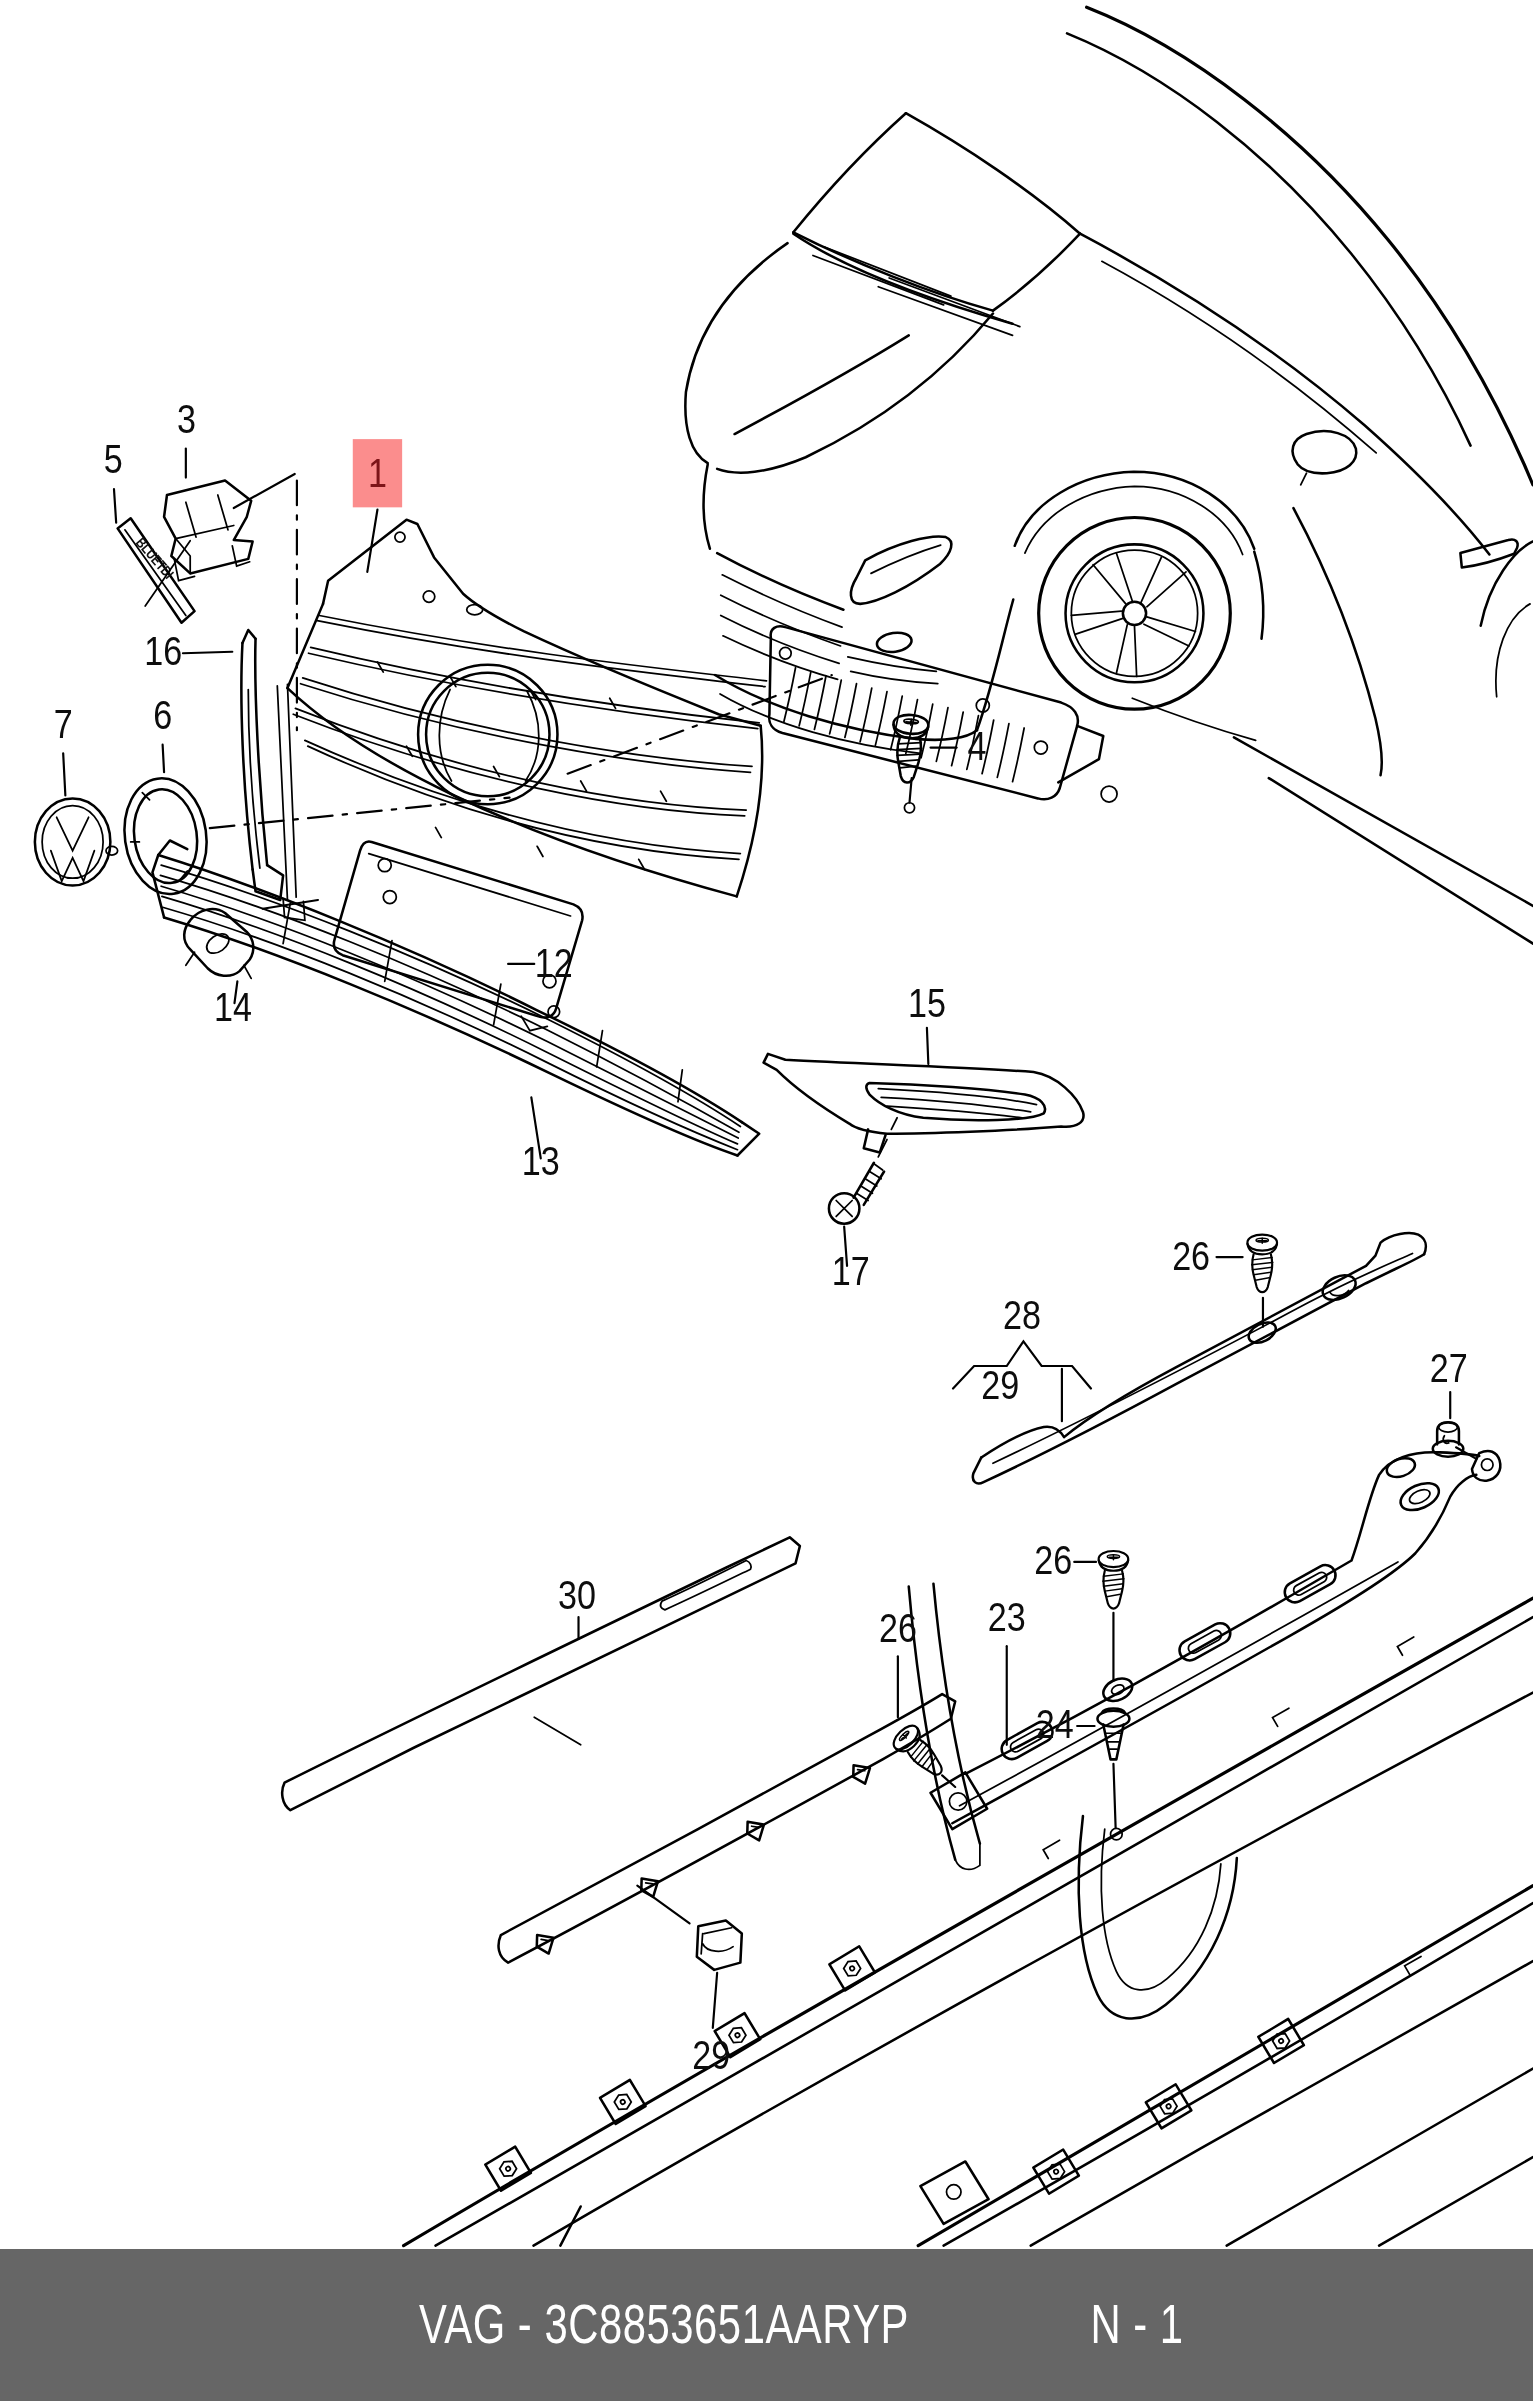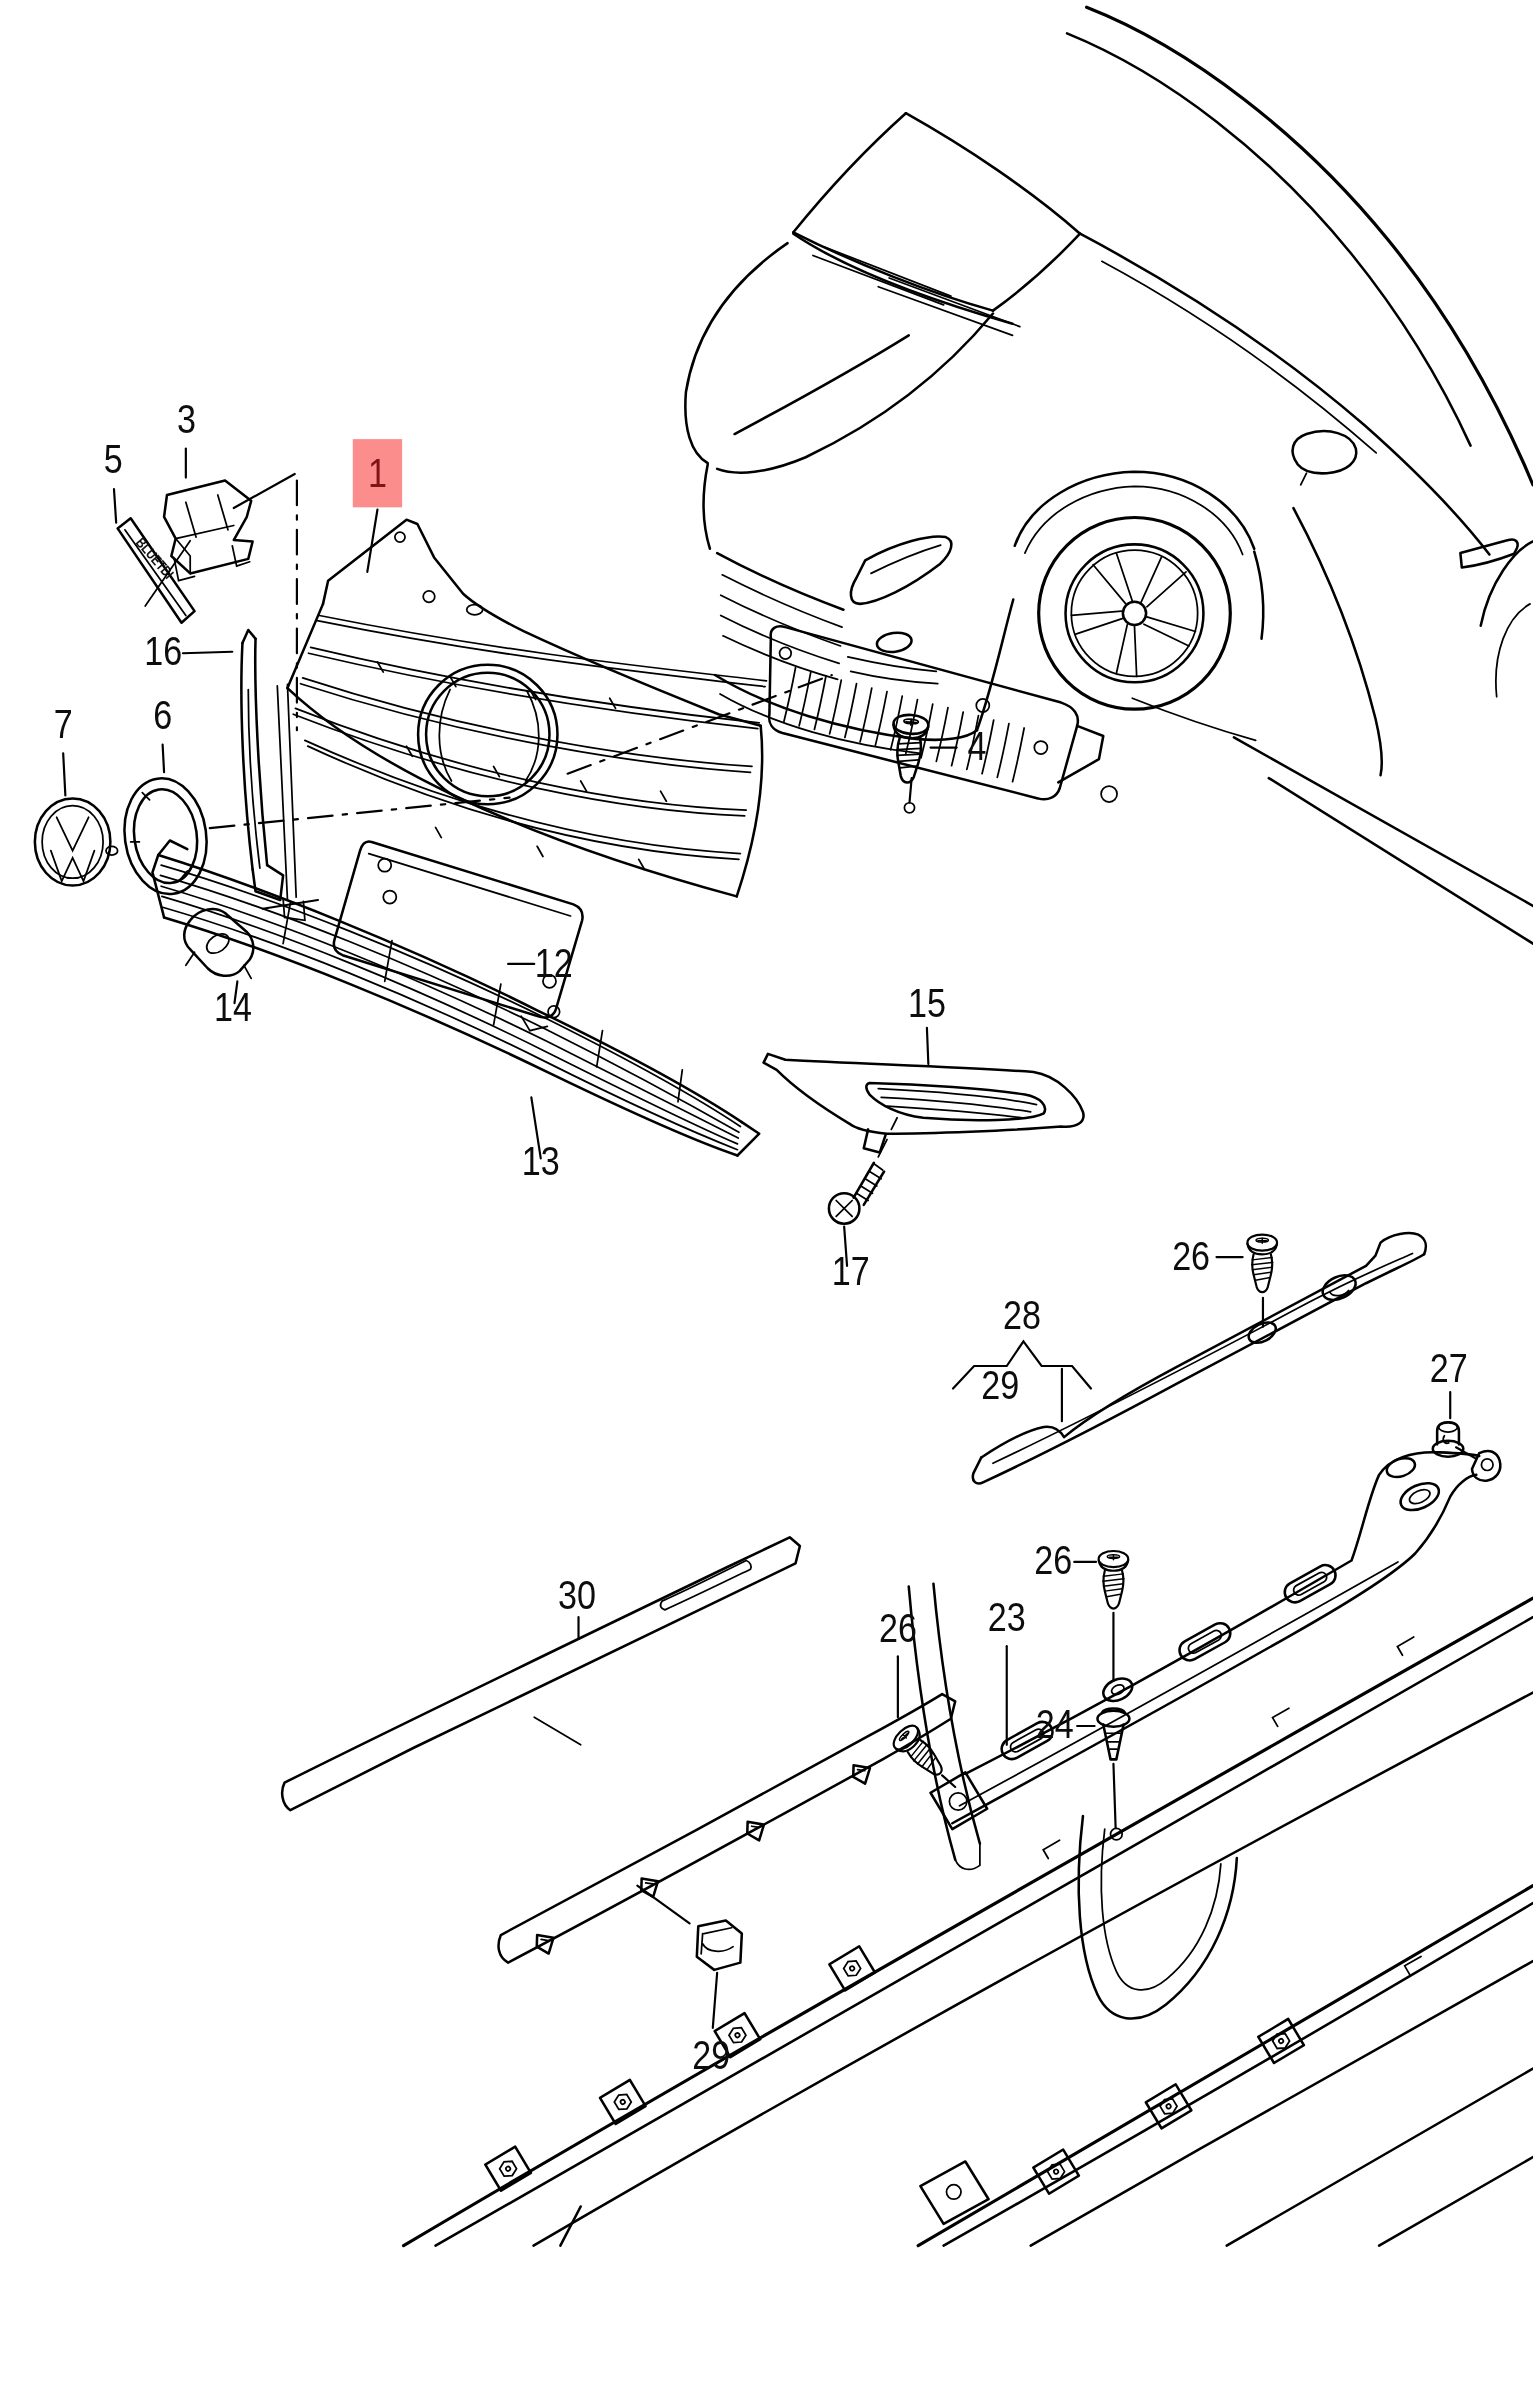--- a/index.html
+++ b/index.html
@@ -377,15 +377,19 @@
         <text transform="translate(1996,1904) scale(0.84,1)" text-anchor="middle" class="callout">27</text>
         <text transform="translate(795,2217) scale(0.84,1)" text-anchor="middle" class="callout">30</text>
         <text transform="translate(1451,2169) scale(0.84,1)" text-anchor="middle" class="callout">26</text>
         <text transform="translate(1387,2247) scale(0.84,1)" text-anchor="middle" class="callout">23</text>
         <text transform="translate(1237,2262) scale(0.84,1)" text-anchor="middle" class="callout">26</text>
         <text transform="translate(1453,2395) scale(0.84,1)" text-anchor="middle" class="callout">24</text>
         <text transform="translate(980,2851) scale(0.84,1)" text-anchor="middle" class="callout">29</text>
       </g>
 </svg>
 
-
+<div class="footer" style="background: rgb(102, 102, 102); color: rgb(255, 255, 255);">
+  <span class="code">VAG - 3C8853651AARYP</span>
+  <span class="pageref">N - 1</span>
 </div>
 
+</div>
+
 
 </body></html>

